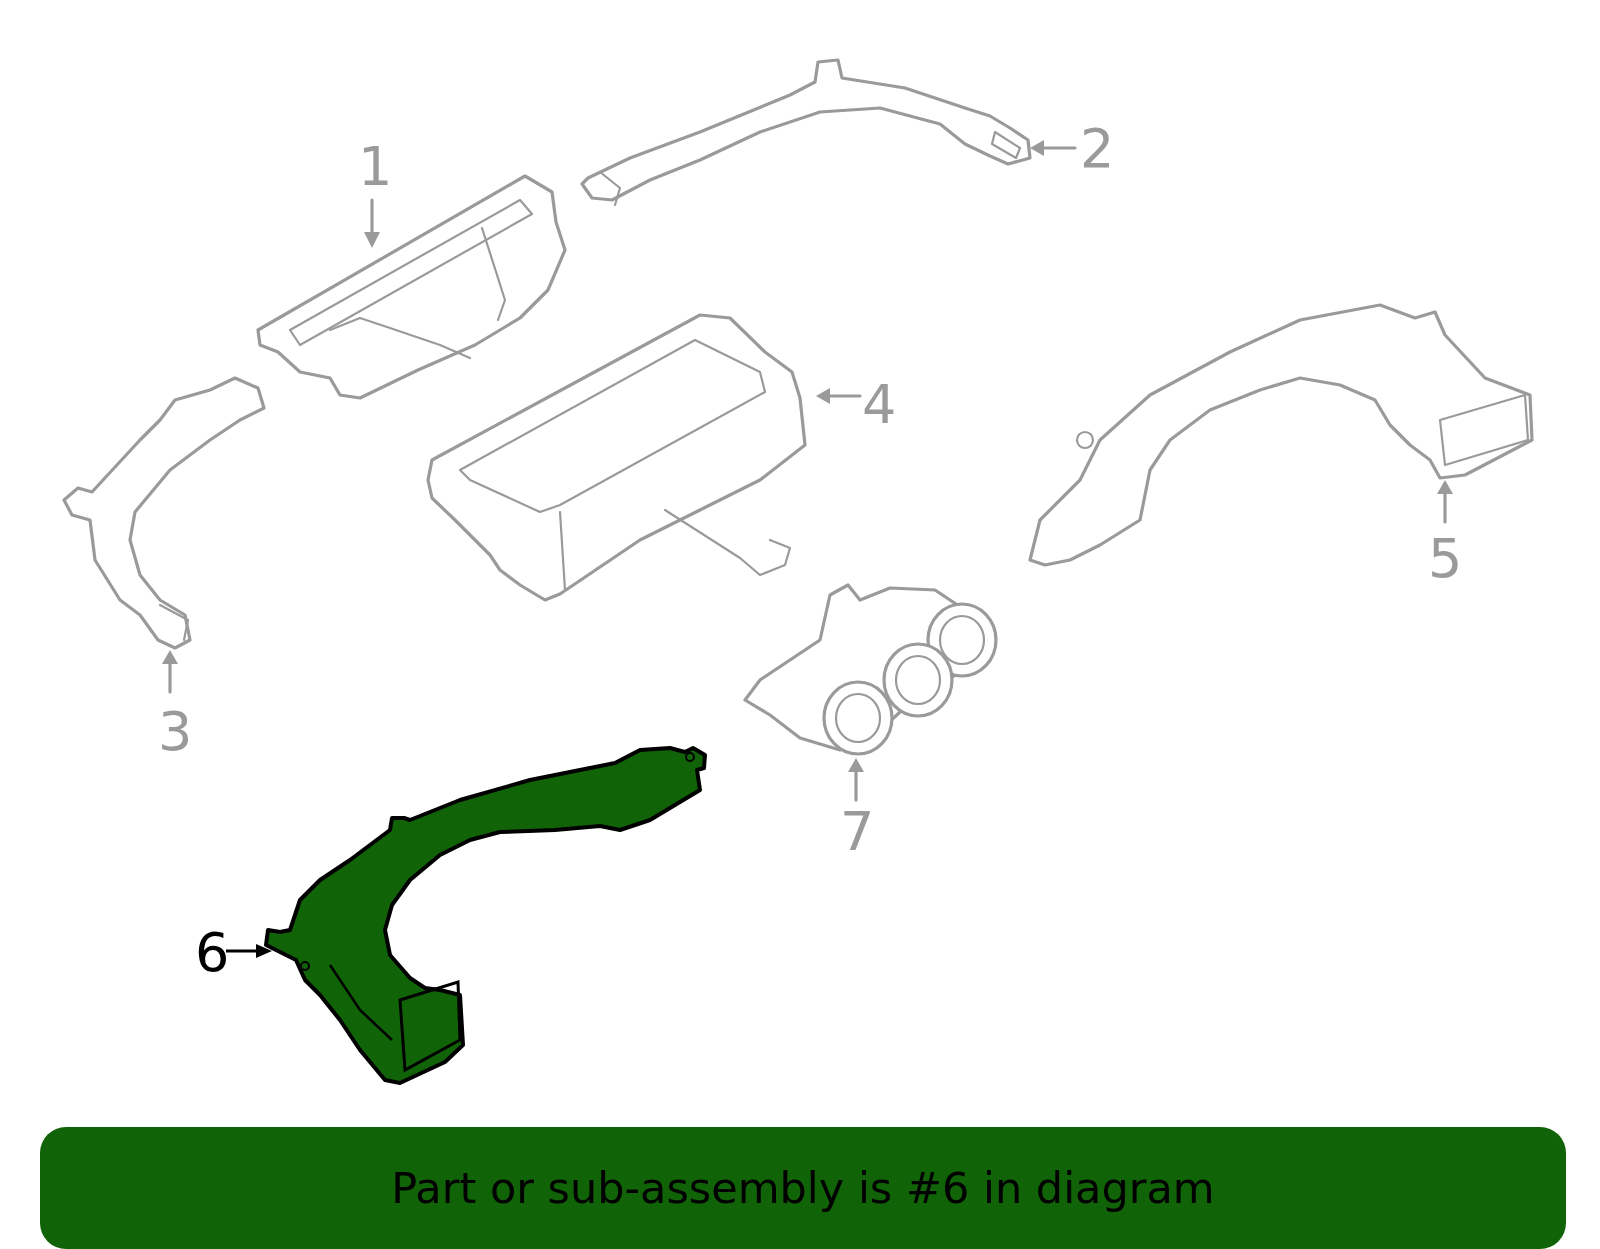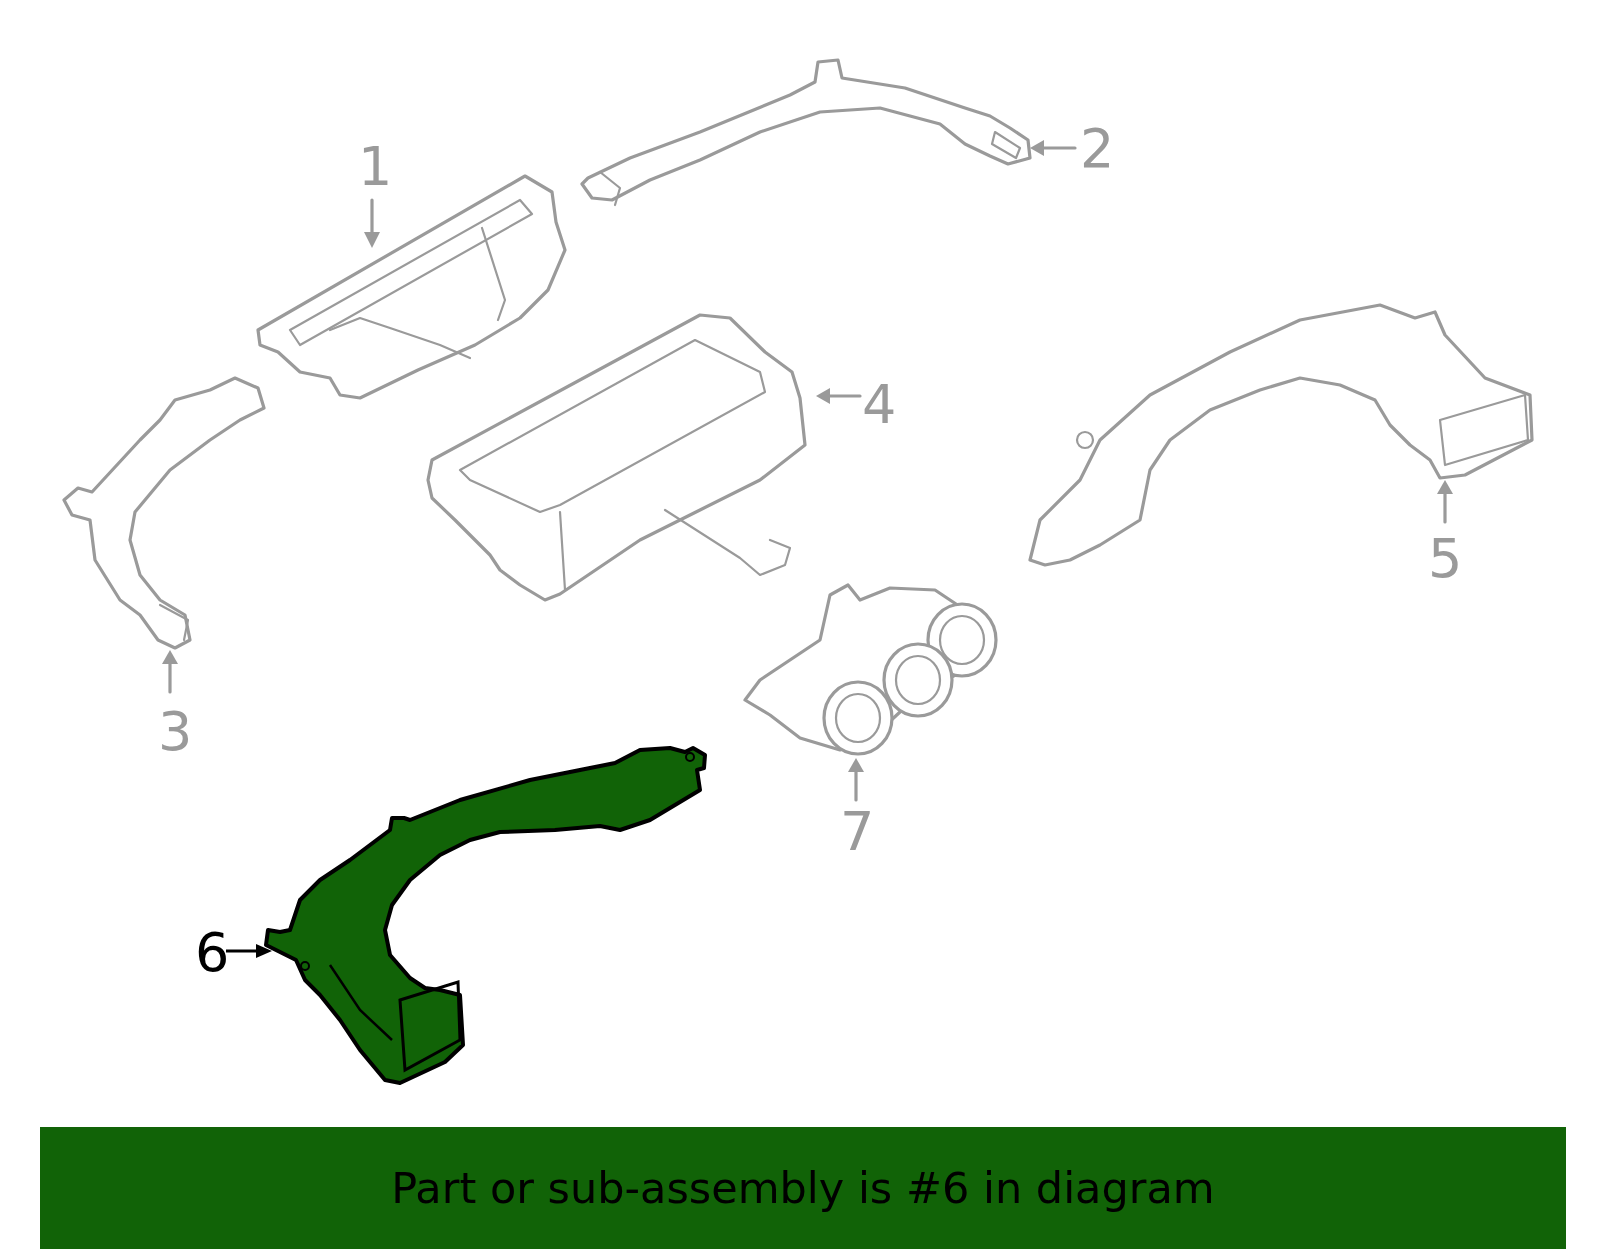--- a/index.html
+++ b/index.html
@@ -4,21 +4,21 @@
 <style>
   html,body{margin:0;padding:0;background:#ffffff;}
   body{width:1600px;height:1249px;position:relative;overflow:hidden;font-family:"DejaVu Sans",sans-serif;}
   #diagram{position:absolute;left:0;top:0;width:1600px;height:1249px;}
   .gray{fill:none;stroke:#9a9a9a;stroke-width:3.2;stroke-linejoin:round;stroke-linecap:round;}
   .grayfill{fill:#ffffff;stroke:#9a9a9a;stroke-width:3.2;stroke-linejoin:round;stroke-linecap:round;}
   .thin{fill:none;stroke:#9a9a9a;stroke-width:2.2;stroke-linejoin:round;stroke-linecap:round;}
   .callout{position:absolute;font-size:54px;line-height:54px;color:#9a9a9a;}
   .callout.active{color:#000;}
   .banner{position:absolute;left:40px;top:1127px;width:1526px;height:122px;background:#116307;
-          display:flex;flex-direction:row;align-items:center;justify-content:center;}
+          display:flex;flex-direction:row;align-items:center;justify-content:center;border-radius:26px;}
   .banner span{font-size:43px;line-height:49px;color:#000;white-space:nowrap;}
 </style>
 </head>
 <body>
 
 <svg id="diagram" viewBox="0 0 1600 1249" xmlns="http://www.w3.org/2000/svg">
 
   <g>
     <path class="grayfill" d="M588,178 L630,158 L700,132 L790,95 L815,82 L818,62 L838,60 L842,78 L905,88 L965,108 L990,116 L1010,128 L1028,140 L1030,158 L1008,164 L990,156 L965,144 L940,124 L880,108 L820,112 L760,132 L700,160 L650,180 L612,200 L592,198 L582,184 Z"></path>
     <path class="thin" d="M995,132 L1020,148 L1016,158 L992,144 Z"></path>

